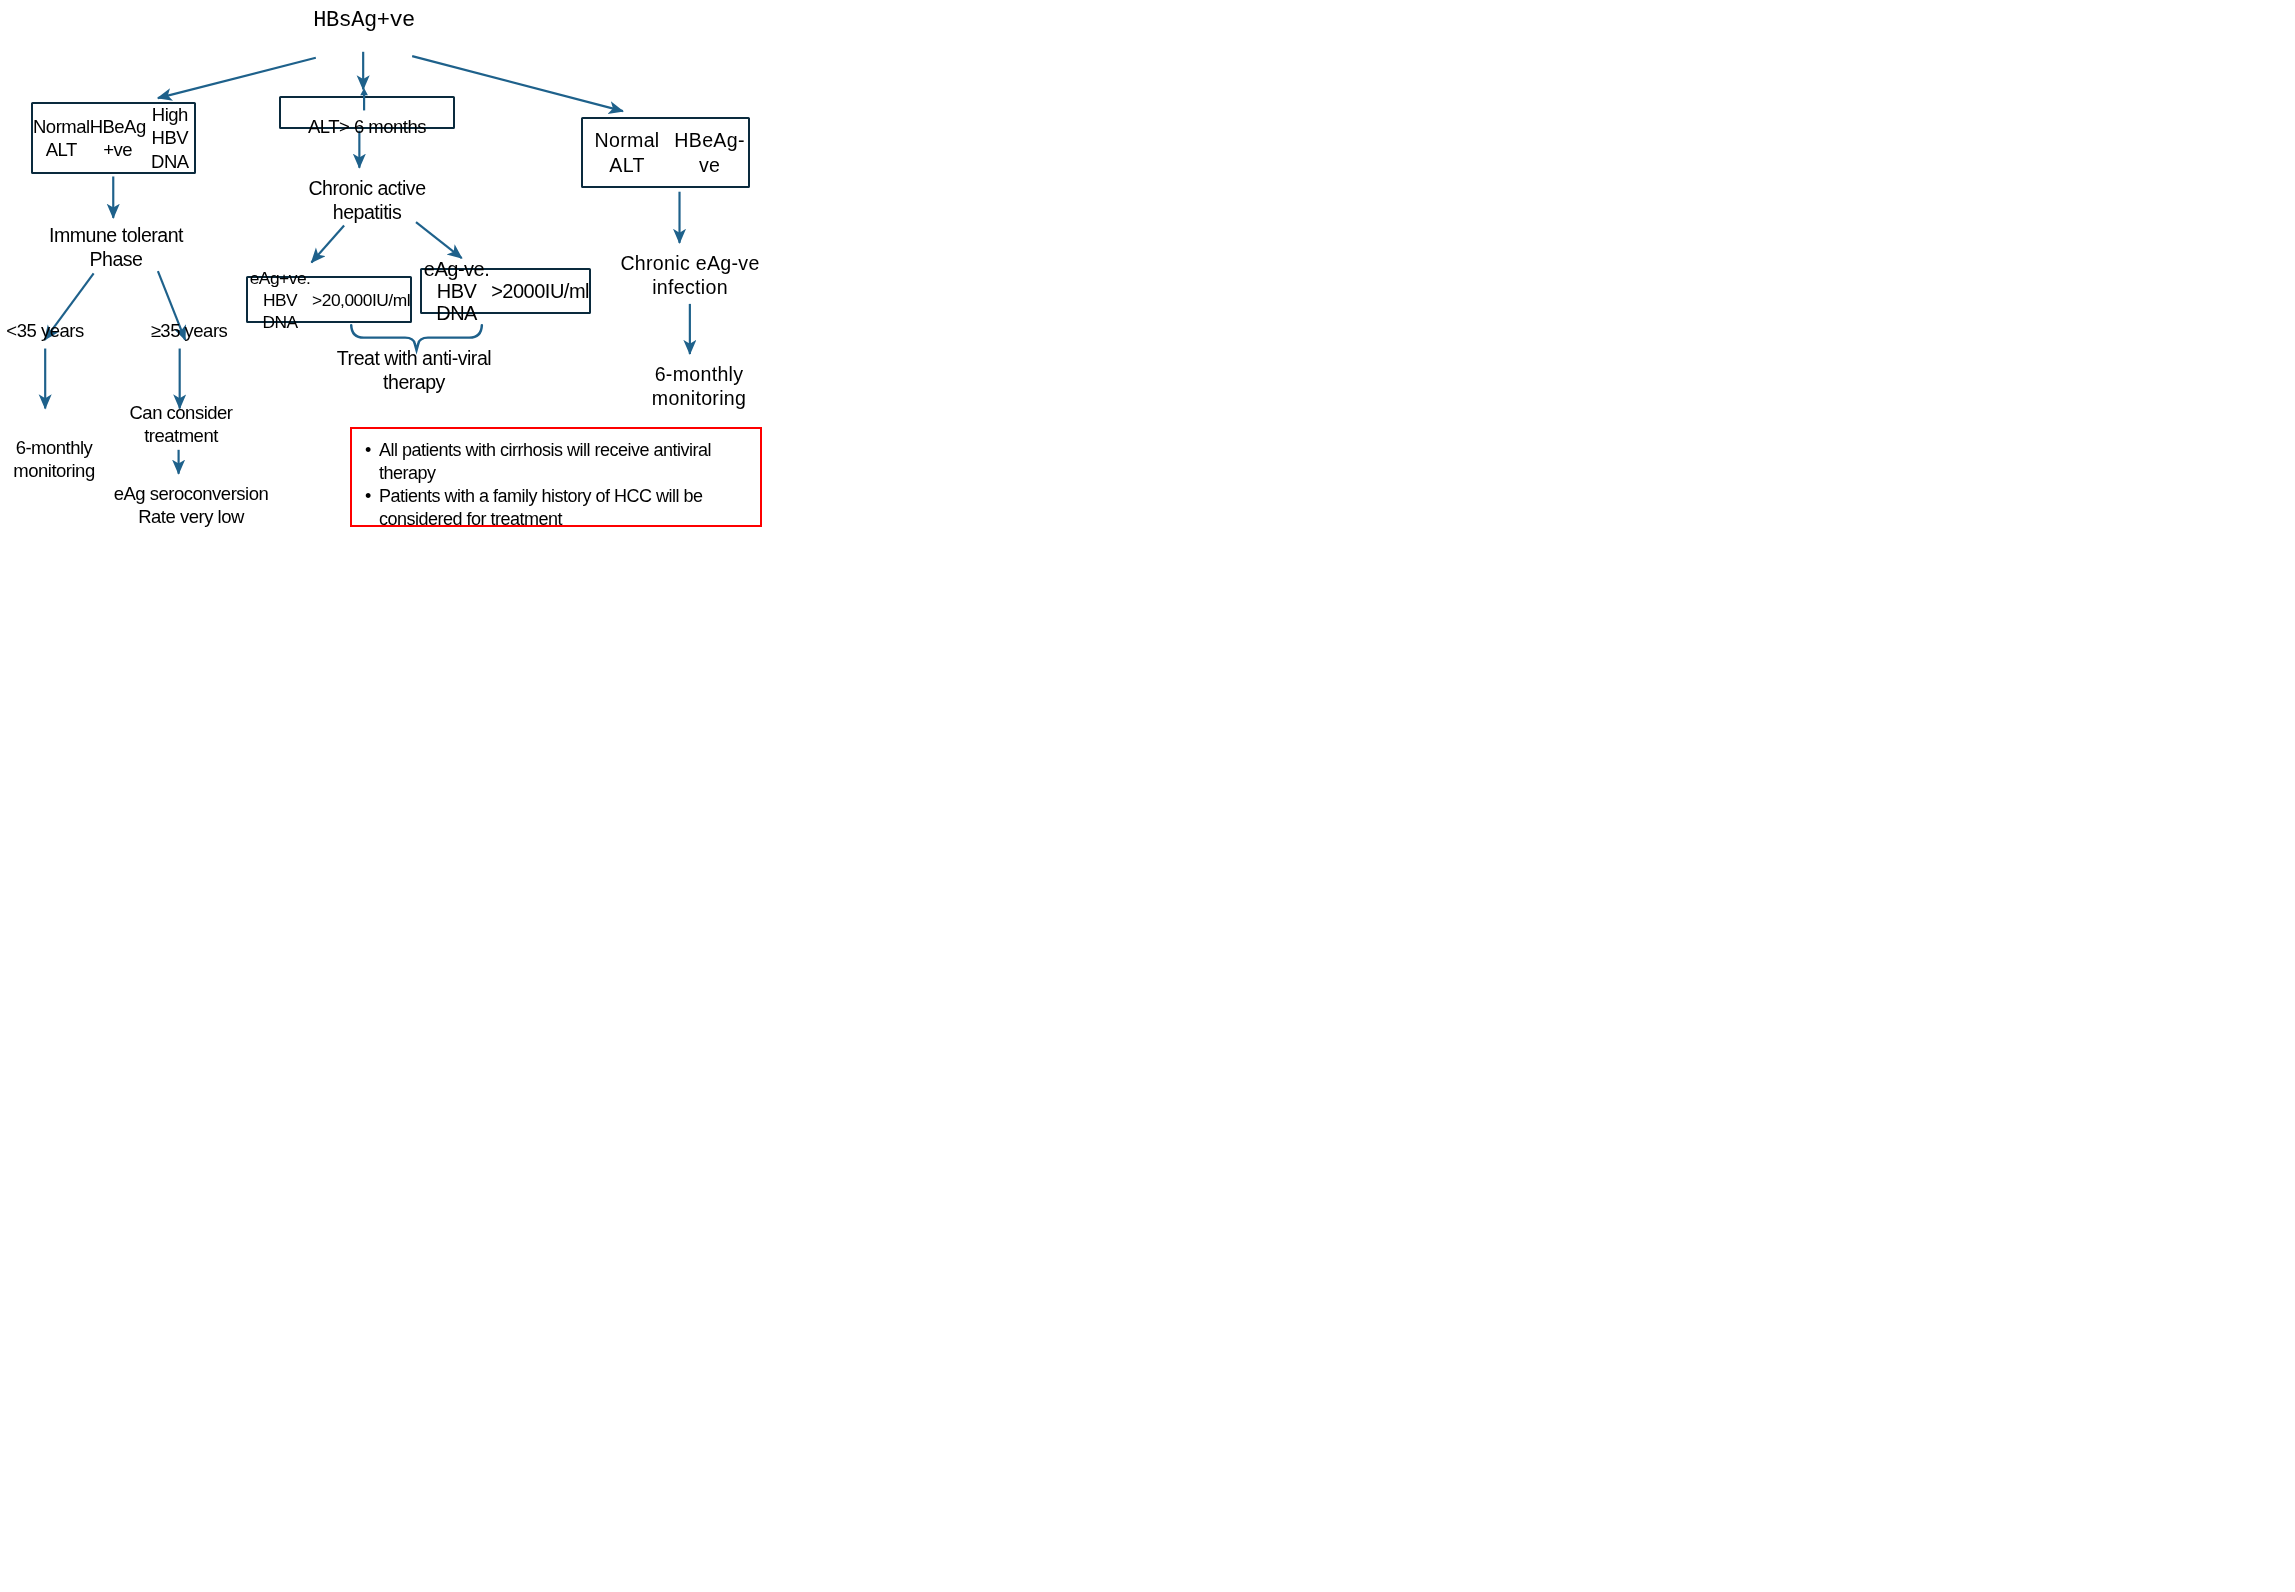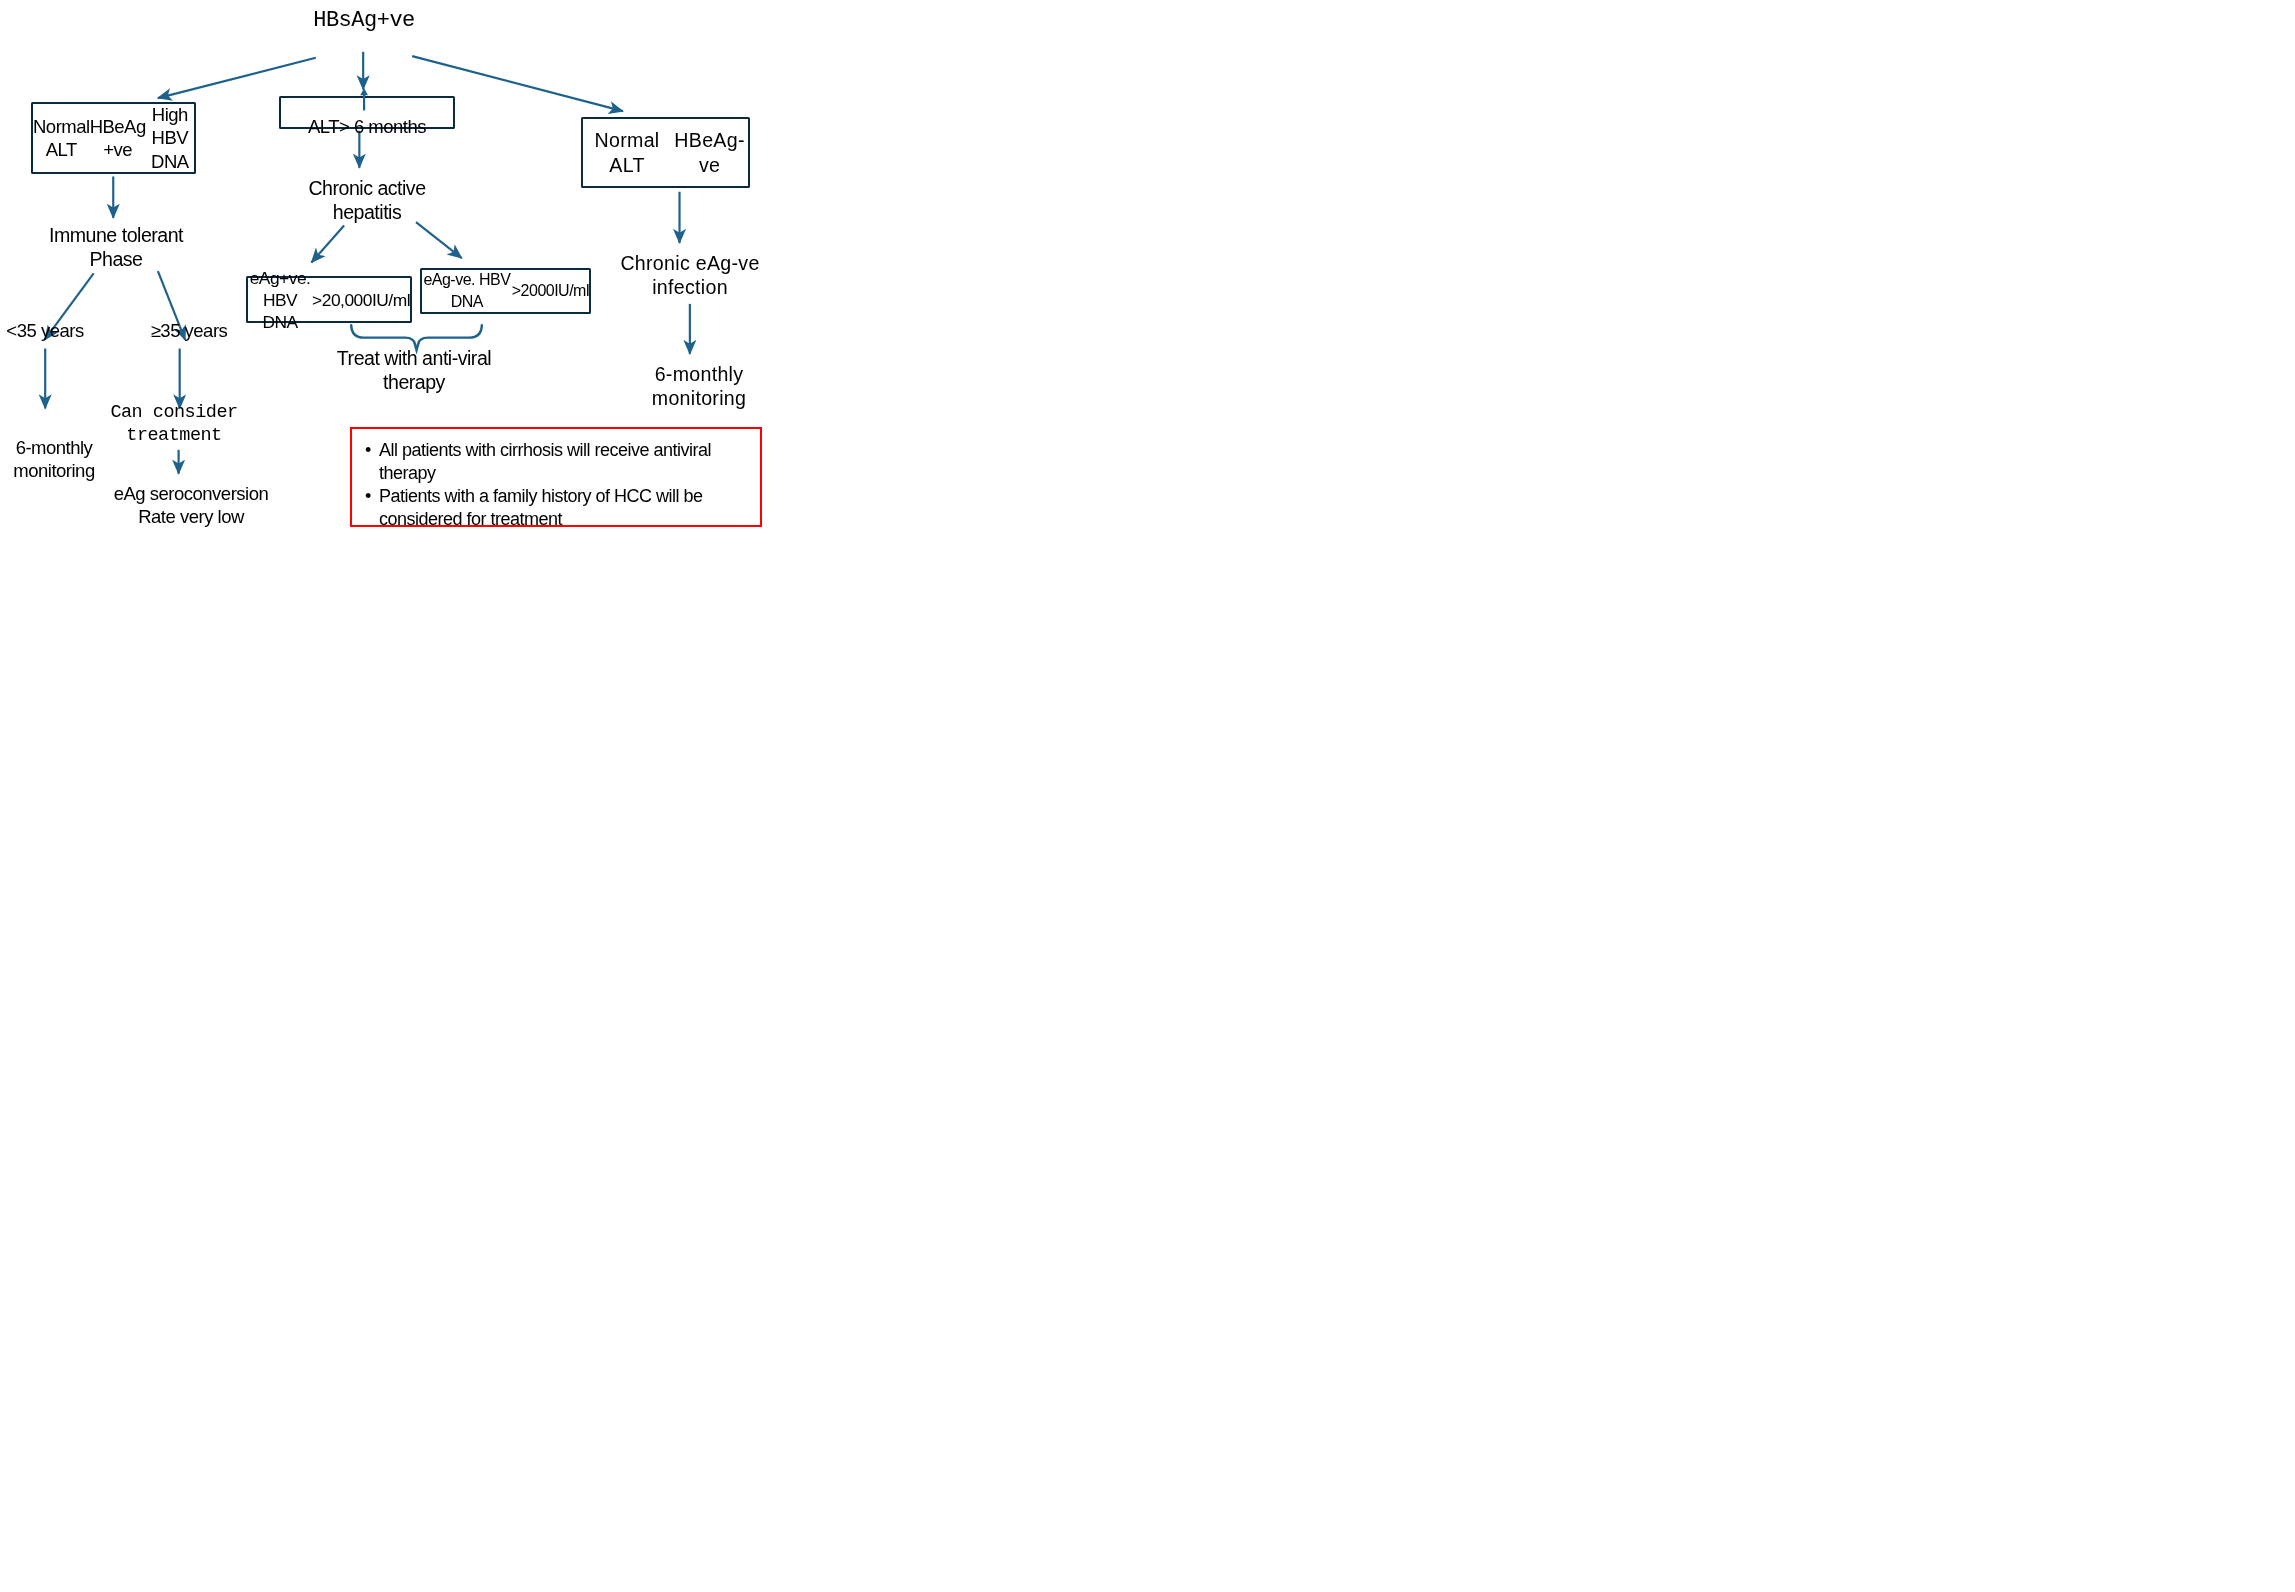--- a/index.html
+++ b/index.html
@@ -80,21 +80,21 @@
 
   <div class="ctext cond fs-small" style="left:45px;top:319px;">&lt;35 years</div>
 
   <div class="ctext cond fs-small" style="left:189px;top:319px;">≥35 years</div>
 
   <div class="ctext cond fs-small" style="left:54px;top:436px;">
     <div>6-monthly</div>
     <div>monitoring</div>
   </div>
 
-  <div class="ctext cond fs-small" style="left:174px;top:401px;font-family:Liberation Mono, monospace;">
+  <div class="ctext cond fs-small" style="left:181px;top:401px;">
     <div>Can consider</div>
     <div>treatment</div>
   </div>
 
   <div class="ctext cond fs-small" style="left:191px;top:482px;">
     <div>eAg seroconversion</div>
     <div>Rate very low</div>
   </div>
 
   <div class="flowbox cond fs-box" style="left:279px;top:96px;width:176px;height:33px;flex-direction:column;">
@@ -110,21 +110,21 @@
   <div class="ctext cond fs-label" style="left:367px;top:176px;">
     <div>Chronic active</div>
     <div>hepatitis</div>
   </div>
 
   <div class="flowbox cond" style="left:246px;top:268px;width:166px;height:47px;font-size:17.4px;line-height:22px;margin-top:8px;">
     <span class="line">eAg+ve. HBV DNA</span>
     <span class="line">&gt;20,000IU/ml</span>
   </div>
 
-  <div class="flowbox cond" style="left:420px;top:268px;width:171px;height:46px;font-size:16px;line-height:22px;">
+  <div class="flowbox cond" style="left:420px;top:268px;width:171px;height:46px;font-size:20px;line-height:22px;">
     <span class="line">eAg-ve. HBV DNA</span>
     <span class="line">&gt;2000IU/ml</span>
   </div>
 
   <div class="ctext cond fs-label" style="left:414px;top:346px;">
     <div>Treat with anti-viral</div>
     <div>therapy</div>
   </div>
 
   <div class="flowbox wide" style="left:581px;top:117px;width:169px;height:71px;font-size:19.6px;line-height:25px;">

